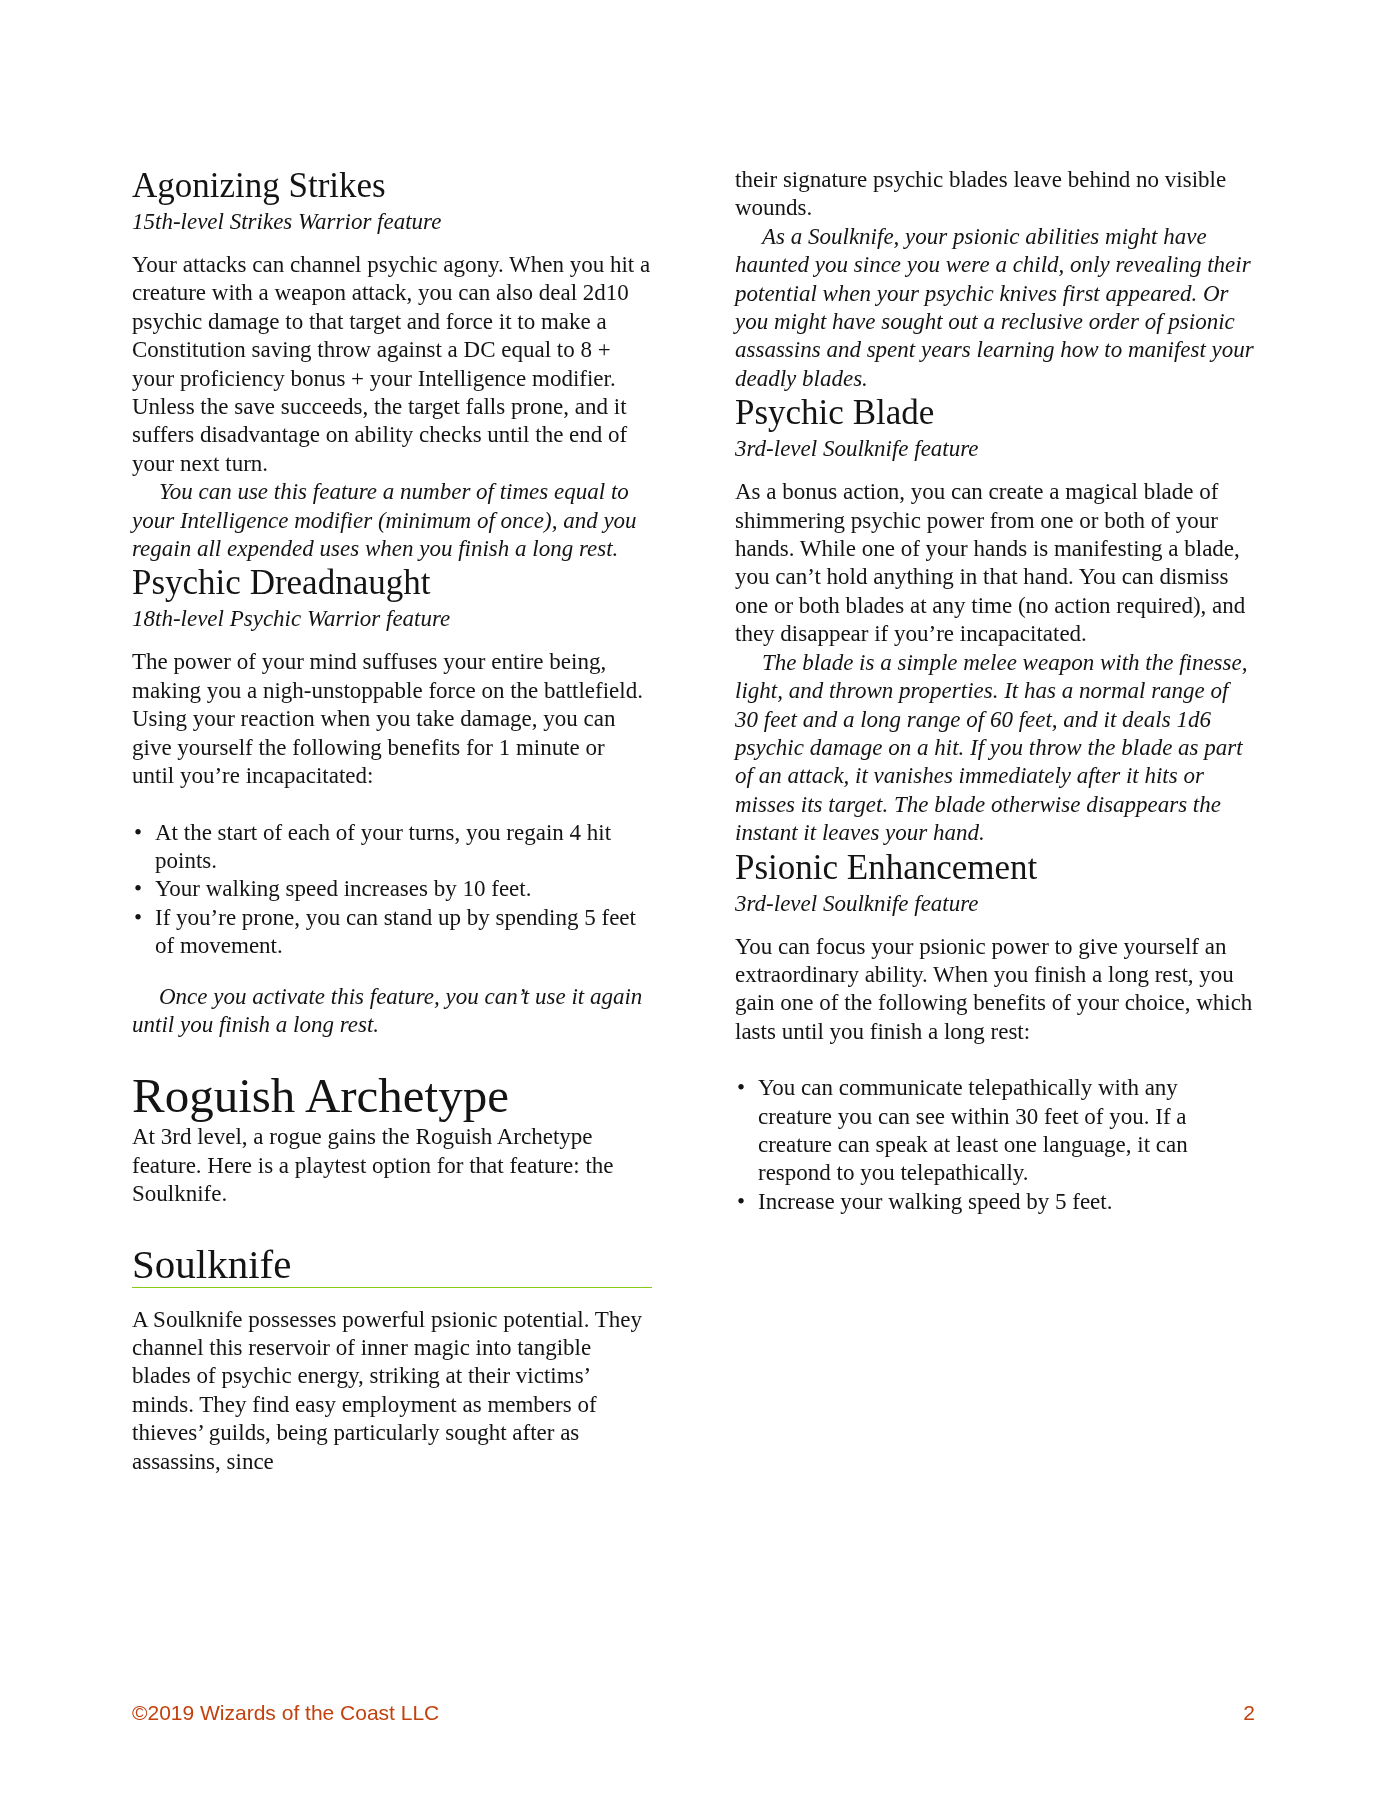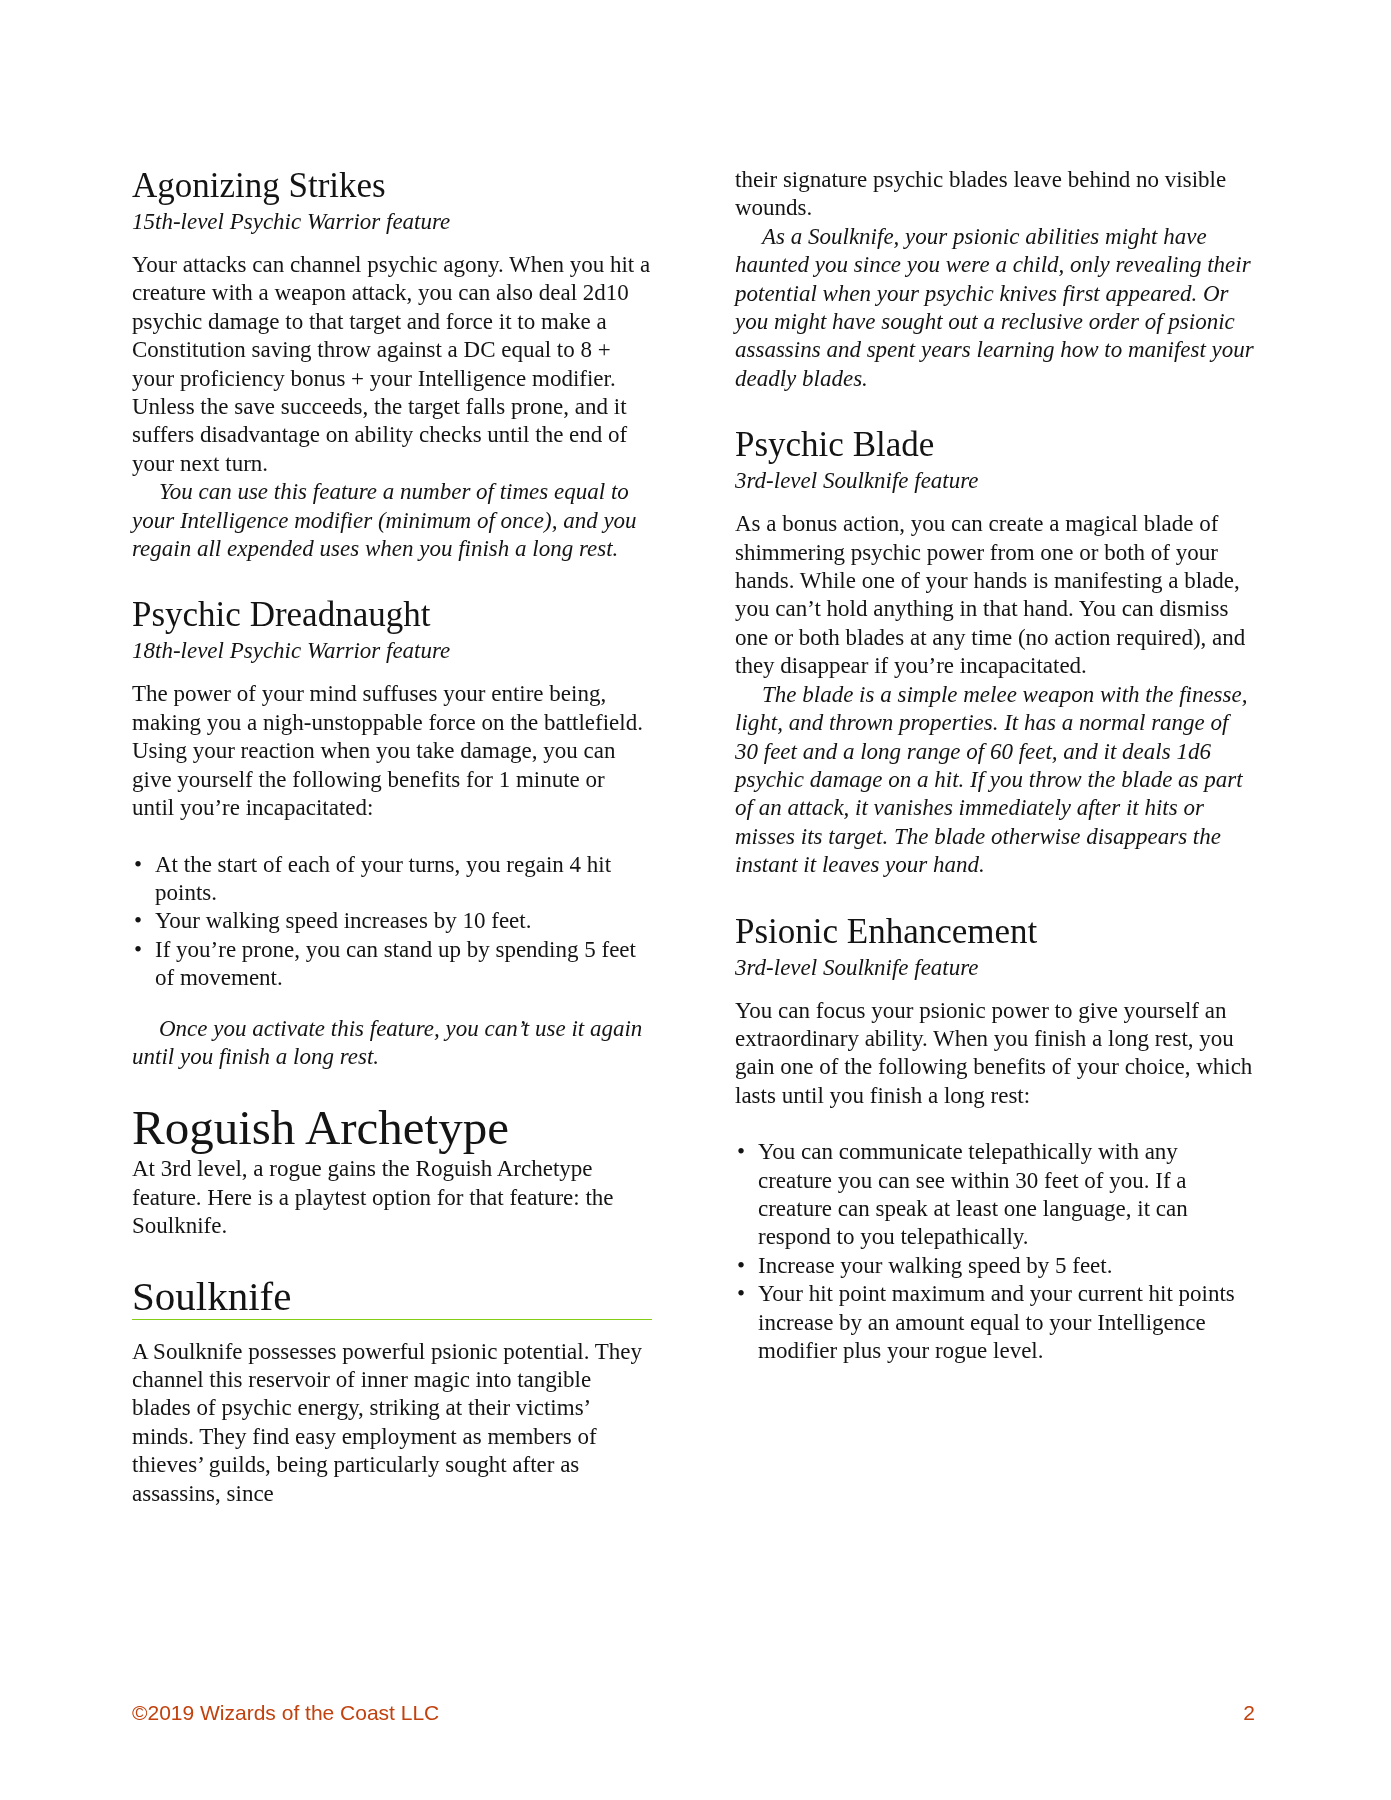--- a/index.html
+++ b/index.html
@@ -19,21 +19,21 @@
   .col-right { left: 735px; }
 
   h1, h2, h3, p, ul, li { margin: 0; padding: 0; }
 
   h2.feature-heading {
     font-size: 35px;
     font-weight: 400;
     line-height: 40px;
     letter-spacing: 0;
   }
-  .section { margin-top: 32px; }
+  .section { }
   .section.first { margin-top: 0; }
 
   p.subtitle {
     font-size: 23px;
     font-style: italic;
     line-height: 32px;
   }
 
   p.body {
     font-size: 23px;
@@ -93,21 +93,21 @@
 </style>
 </head>
 <body>
 
 <div class="page">
 
   <div class="col col-left">
 
     <section class="section first">
       <h2 class="feature-heading">Agonizing Strikes</h2>
-      <p class="subtitle">15th-level Psychic Warrior feature</p>
+      <p class="subtitle">15th-level Strikes Warrior feature</p>
       <p class="body first">Your attacks can channel psychic agony. When you hit a creature with a weapon attack, you can also deal 2d10 psychic damage to that target and force it to make a Constitution saving throw against a DC equal to 8 + your proficiency bonus + your Intelligence modifier. Unless the save succeeds, the target falls prone, and it suffers disadvantage on ability checks until the end of your next turn.</p>
       <p class="body indent">You can use this feature a number of times equal to your Intelligence modifier (minimum of once), and you regain all expended uses when you finish a long rest.</p>
     </section>
 
     <section class="section">
       <h2 class="feature-heading">Psychic Dreadnaught</h2>
       <p class="subtitle">18th-level Psychic Warrior feature</p>
       <p class="body first">The power of your mind suffuses your entire being, making you a nigh-unstoppable force on the battlefield. Using your reaction when you take damage, you can give yourself the following benefits for 1 minute or until you’re incapacitated:</p>
       <ul class="bullets">
         <li>At the start of each of your turns, you regain 4 hit points.</li>
@@ -143,21 +143,20 @@
       <p class="body indent">The blade is a simple melee weapon with the finesse, light, and thrown properties. It has a normal range of 30 feet and a long range of 60 feet, and it deals 1d6 psychic damage on a hit. If you throw the blade as part of an attack, it vanishes immediately after it hits or misses its target. The blade otherwise disappears the instant it leaves your hand.</p>
     </section>
 
     <section class="section">
       <h2 class="feature-heading">Psionic Enhancement</h2>
       <p class="subtitle">3rd-level Soulknife feature</p>
       <p class="body first">You can focus your psionic power to give yourself an extraordinary ability. When you finish a long rest, you gain one of the following benefits of your choice, which lasts until you finish a long rest:</p>
       <ul class="bullets">
         <li>You can communicate telepathically with any creature you can see within 30 feet of you. If a creature can speak at least one language, it can respond to you telepathically.</li>
         <li>Increase your walking speed by 5 feet.</li>
-        <li>Your hit point maximum and your current hit points increase by an amount equal to your Intelligence modifier plus your rogue level.</li>
       </ul>
     </section>
 
   </div>
 
   <div class="footer">
     <span>©2019 Wizards of the Coast LLC</span>
     <span>2</span>
   </div>
 

